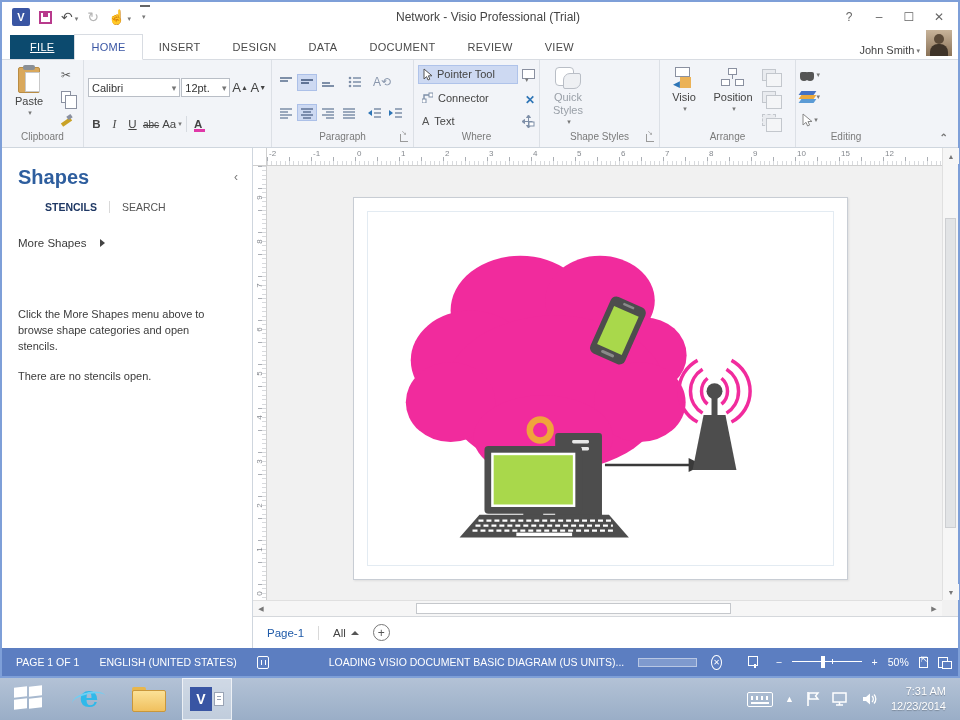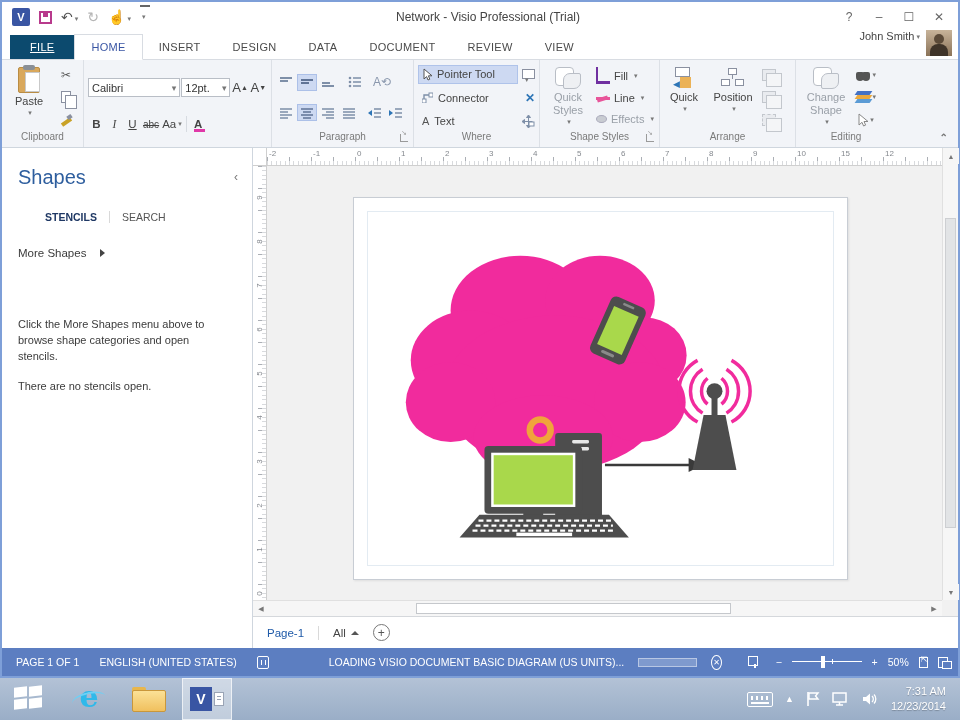--- a/index.html
+++ b/index.html
@@ -22,21 +22,21 @@
   .qbar { width:10px; border-top:2px solid #666; display:inline-block; position:relative; top:-2px; }
   .title { position:absolute; left:16px; right:0; text-align:center; font-size:12px; color:#444; pointer-events:none; }
   .wbtns { position:absolute; right:6px; top:0; height:30px; display:flex; align-items:center; gap:4px; }
   .wbtn { width:26px; height:22px; display:flex; align-items:center; justify-content:center; color:#666; font-size:12px; }
 
   
   .tabrow { height:28px; display:flex; align-items:flex-end; position:relative; border-bottom:1px solid #D8DCE2; }
   .tab { padding:6px 16px 6px; font-size:11px; color:#4a4a4a; letter-spacing:.3px; }
   .tab.file { background:#0c4a6e; color:#fff; padding:6px 20px; margin-left:8px;text-decoration:underline; }
   .tab.active { background:#fff; color:#3955A3; border:1px solid #D8DCE2; border-bottom:1px solid #fff; margin-bottom:-1px; }
-  .acct { position:absolute; right:6px; bottom:3px; display:flex; align-items:flex-start; gap:6px; font-size:11px; color:#444;margin-top:16px; }
+  .acct { position:absolute; right:6px; bottom:3px; display:flex; align-items:flex-end; gap:6px; font-size:11px; color:#444;margin-top:16px; }
   .avatar { width:26px; height:26px; background:linear-gradient(#C8B49A,#8A7358); position:relative; overflow:hidden; }
   .avatar:before { content:""; position:absolute; left:8px; top:4px; width:10px; height:10px; border-radius:50%; background:#5B4A38; }
   .avatar:after { content:""; position:absolute; left:4px; top:14px; width:18px; height:12px; border-radius:8px 8px 0 0; background:#3F3429; }
 
   
   .ribbon { height:88px; background:#F2F4F8; border-bottom:1px solid #CFD6DE; display:flex; position:relative; }
   .rgroup { display:flex; flex-direction:column; border-right:1px solid #DCE0E6; padding:4px 4px 0; }
   .rcontent { flex:1; display:flex; gap:4px; }
   .rlabel { height:16px; font-size:10px; color:#7A7A7A; text-align:center; position:relative; }
   .launcher { position:absolute; right:1px; top:3px; width:8px; height:8px; border-left:1px solid #9a9a9a; border-bottom:1px solid #9a9a9a; transform:rotate(0deg); }
@@ -96,23 +96,23 @@
   .binoc { position:relative; width:16px; height:11px; }
   .binoc:before, .binoc:after { content:""; position:absolute; top:2px; width:8px; height:9px; background:#555; border-radius:2px 2px 4px 4px; }
   .binoc:before { left:0; } .binoc:after { right:0; }
   .layers { position:relative; width:16px; height:12px; }
   .layers i { position:absolute; left:0; width:15px; height:4px; transform:skewX(-35deg); }
   .cursor-w { width:10px; height:14px; }
 
   
   .main { display:flex; height:500px; }
   .shapes-panel { width:251px; background:#fff; border-right:1px solid #CFD6DE; position:relative; padding:18px 0 0 16px; }
-  .sp-title { font-size:20px; color:#2E5E9E; font-weight:400; }
+  .sp-title { font-size:20px; color:#2E5E9E; font-weight:700; }
   .sp-collapse { position:absolute; right:14px; top:22px; color:#777; font-size:12px; }
-  .sp-tabs { display:flex; align-items:center; gap:12px; margin-top:22px; font-size:10.5px;padding-left:27px; }
+  .sp-tabs { display:flex; align-items:center; gap:12px; margin-top:12px; font-size:10.5px;padding-left:27px; }
   .sp-tab-on { color:#1F3864; font-weight:bold; }
   .sp-tab-off { color:#555; }
   .sp-div { width:1px; height:12px; background:#d9d9d9; }
   .more-shapes { margin-top:24px; font-size:11.5px; color:#3b3b3b; display:flex; align-items:center; gap:14px; }
   .tri-r { width:0; height:0; border-left:5px solid #444; border-top:4px solid transparent; border-bottom:4px solid transparent; }
   .sp-help { margin-top:58px; padding-right:26px; font-size:11px; color:#3b3b3b; line-height:1.45; }
   .sp-help b { display:block; margin-bottom:14px; font-size:11px; }
   .sp-help p { margin-bottom:14px; }
 
   .canvas { flex:1; position:relative; background:#F1F1F1; }
@@ -350,21 +350,21 @@
         <div class="rcontent" style="flex-direction:column;justify-content:space-evenly">
           <div style="display:flex;gap:4px;align-items:center">
             <div class="toolrow sel" style="flex:1">
               <svg width="9" height="13">
                   <path d="M1 1v10l2.6-2.4L5 12l1.8-.8-1.4-3.4H9z" fill="#fff" stroke="#555" stroke-width="1"></path>
                 </svg>
               <span>Pointer Tool</span>
             </div>
             <span class="rect-ic cdn"></span>
           </div>
-          <div style="display:flex;gap:20px;align-items:center">
+          <div style="display:flex;gap:20px;align-items:flex-end">
             <div class="toolrow" style="flex:1">
               <svg width="11" height="11">
                   <path d="M2 9V3h7" fill="none" stroke="#7E8FA8" stroke-width="1.4"></path>
                   <rect x="0" y="7" width="4" height="4" fill="#fff" stroke="#7E8FA8"></rect>
                   <rect x="7" y="1" width="4" height="4" fill="#fff" stroke="#7E8FA8"></rect>
                 </svg>
               <span>Connector</span>
             </div>
             <span class="xblue">✕</span>
           </div>
@@ -381,45 +381,31 @@
         </div>
         <div class="rlabel">Where</div>
       </div>
 
       <div class="rgroup" style="width:120px">
         <div class="rcontent">
           <div class="bigbtn gray cdn" style="width:48px">
             <span class="qshape"></span>
             <span style="line-height:1.15">Quick Styles</span>
           </div>
-          <div style="display:flex;flex-direction:column;justify-content:space-evenly">
-            <div class="ssrow cdn">
-                <span><span class="bucket"></span><span class="cbar-p"></span></span>
-                <span>Fill</span>
-              </div>
-            <div class="ssrow cdn">
-                <span><span class="pen"></span><span class="cbar-k"></span></span>
-                <span>Line</span>
-              </div>
-            <div class="ssrow gray cdn">
-                <span class="sphere"></span>
-                <span>Effects</span>
-              </div>
-          </div>
         </div>
         <div class="rlabel"><span>Shape Styles</span><span class="launcher"></span></div>
       </div>
 
       <div class="rgroup" style="width:136px">
         <div class="rcontent">
           <div class="bigbtn cdn" style="width:40px">
             <span class="align-ic">
                 <span class="align-arrow">◀</span>
               </span>
-            <span>Quick</span>
+            <span>Visio</span>
           </div>
           <div class="bigbtn cdn" style="width:50px">
             <span class="pos-ic">
                 <b></b>
                 <i></i>
                 <u></u>
               </span>
             <span>Position</span>
           </div>
           <div class="smcol">
@@ -432,24 +418,20 @@
             <span class="smbtn cdn">
                 <span class="gsm" style="border-style:dashed"></span>
               </span>
           </div>
         </div>
         <div class="rlabel">Arrange</div>
       </div>
 
       <div class="rgroup" style="width:100px;border-right:none">
         <div class="rcontent">
-          <div class="bigbtn gray cdn" style="width:52px">
-            <span class="qshape"></span>
-            <span style="line-height:1.15">Change Shape</span>
-          </div>
           <div class="smcol">
             <span class="smbtn cdn">
                 <span class="binoc"></span>
               </span>
             <span class="smbtn cdn">
                 <span class="layers">
                   <i style="top:0;background:#4472C4"></i>
                   <i style="top:4px;background:#ECA93C"></i>
                   <i style="top:8px;background:#5B9BD5"></i>
                 </span>

